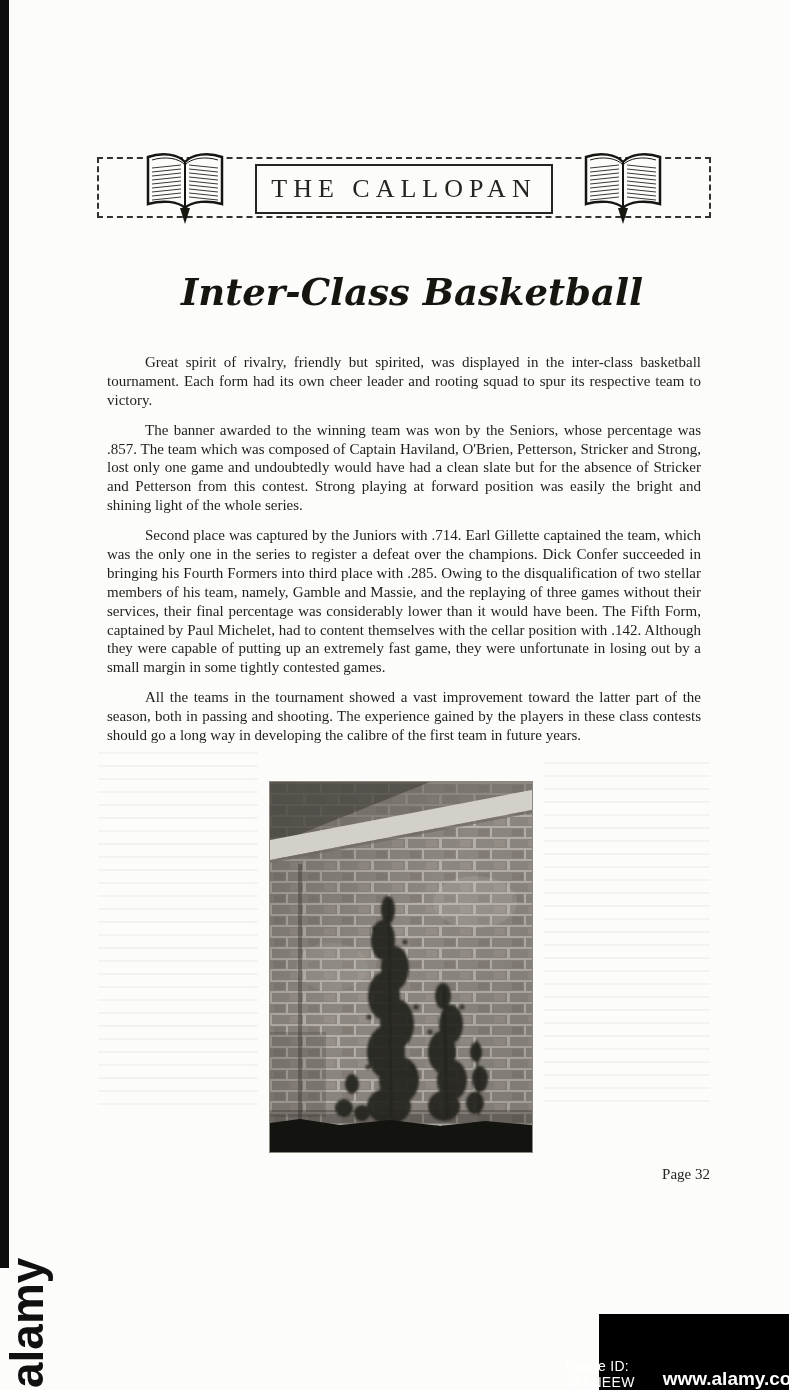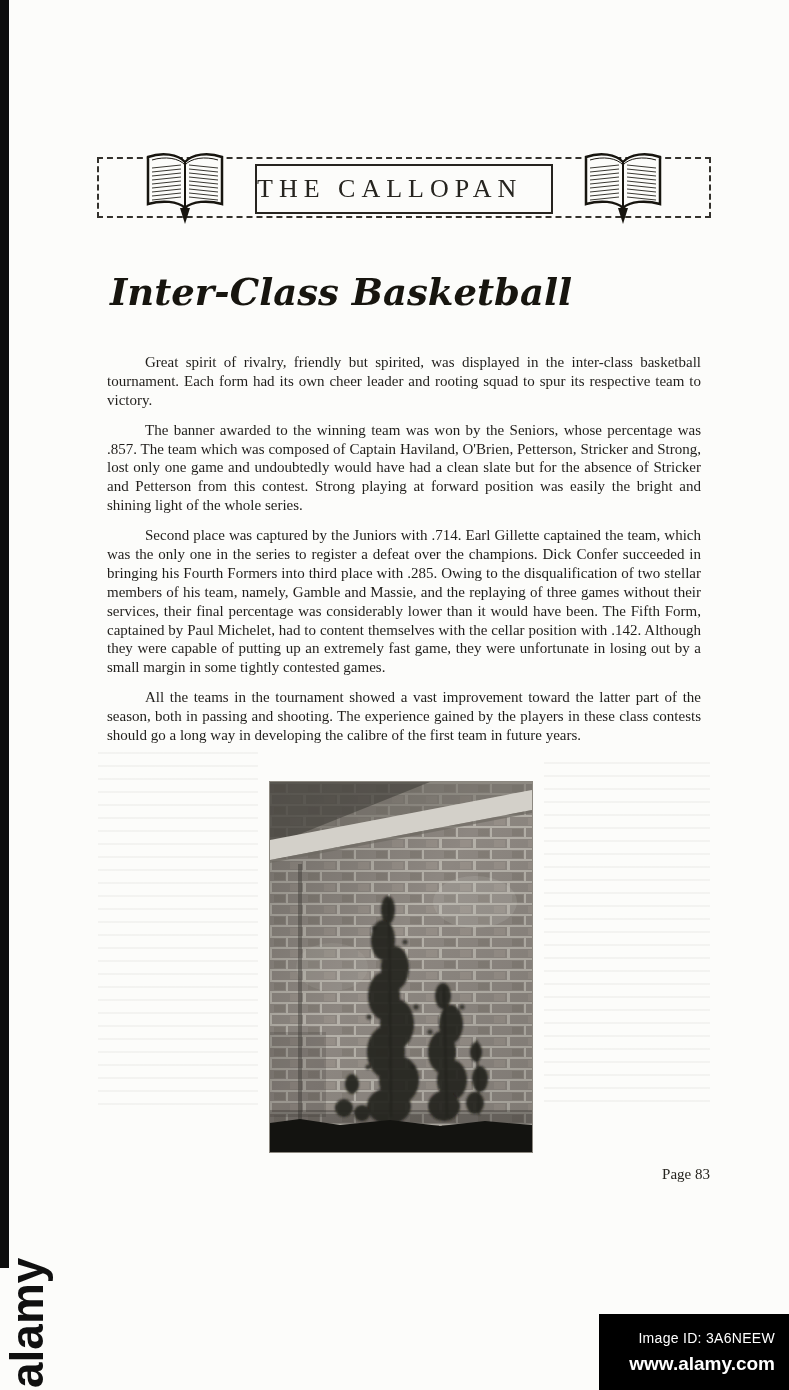--- a/index.html
+++ b/index.html
@@ -10,31 +10,31 @@
     margin: 0 auto;
   }
   .scan-edge { position: absolute; left: 0; top: 0; width: 9px; height: 1268px; background: #0d0d0d; }
 
   
   .masthead { position: absolute; left: 95px; top: 150px; width: 618px; height: 80px; }
   .banner-frame { position: absolute; left: 2px; right: 2px; top: 7px; bottom: 12px; border: 2px dashed #34322d; }
   .masthead-title-box {
     position: absolute; left: 160px; top: 14px; width: 294px; height: 46px;
     background: #fcfcfa; border: 2px solid #26241f;
-    display: flex; align-items: center; 
+    display: flex; align-items: center; justify-content: center;
   }
   .masthead-title { font-size: 26px; letter-spacing: 6px; color: #26241f; white-space: nowrap; }
   .book { position: absolute; top: 0; width: 88px; height: 80px; }
   .book-left { left: 46px; }
   .book-right { left: 484px; }
 
   
   .article-title {
-    position: absolute; left: 110px; top: 270px; width: 618px; margin: 0;
-    text-align: left; font-family: "DejaVu Serif", serif;
+    position: absolute; left: 103px; top: 270px; width: 618px; margin: 0;
+    text-align: center; font-family: "DejaVu Serif", serif;
     font-style: italic; font-weight: 700; font-size: 37px; color: #17150f;
   }
   .body-text {
     position: absolute; left: 96px; top: 342px; width: 616px;
     font-size: 15px; line-height: 1.26; text-align: justify;
   }
   .body-text p { margin: 11px; text-indent: 38px; }
 
   
   .ghost { position: absolute; opacity: .55;
@@ -50,21 +50,21 @@
   
   .alamy-vertical {
     position: absolute; left: 4px; top: 1388px;
     transform: rotate(-90deg); transform-origin: top left;
     font-family: "Liberation Sans", sans-serif; font-weight: 700;
     font-size: 46px; line-height: 1; color: #101010;
   }
   .alamy-box {
     position: absolute; right: 0; bottom: 0; width: 190px; height: 76px;
     background: #000; color: #fff; font-family: "Liberation Sans", sans-serif;
-    display: flex; flex-direction: column; align-items: flex-end; justify-content: center;
+    display: flex; flex-direction: row; align-items: flex-end; justify-content: center;
     gap: 7px; padding-right: 14px; box-sizing: border-box;
   }
   .alamy-box .id { font-size: 14px; letter-spacing: .3px; }
   .alamy-box .site { font-size: 19px; font-weight: 700; margin-left: 21px; }
 </style>
 </head>
 <body>
 
 <div class="page">
 
@@ -216,21 +216,21 @@
         <circle cx="160" cy="250" r="2.5"></circle>
           <circle cx="192" cy="225" r="2.5"></circle>
         <circle cx="143" cy="285" r="2.5"></circle>
           <circle cx="98" cy="285" r="2.5"></circle>
       </g>
     </g>
 
     <path d="M0 341 L30 337 L70 343 L120 338 L170 344 L215 339 L262 343 L262 370 L0 370 Z" fill="#131310"></path>
   </svg>
 
-  <div class="page-number">Page 83</div>
+  <div class="page-number">Page 32</div>
 
   <div class="alamy-vertical">alamy</div>
 
   <div class="alamy-box">
     <div class="id">Image ID: 3A6NEEW</div>
     <div class="site">www.alamy.com</div>
   </div>
 
 </div>
 

